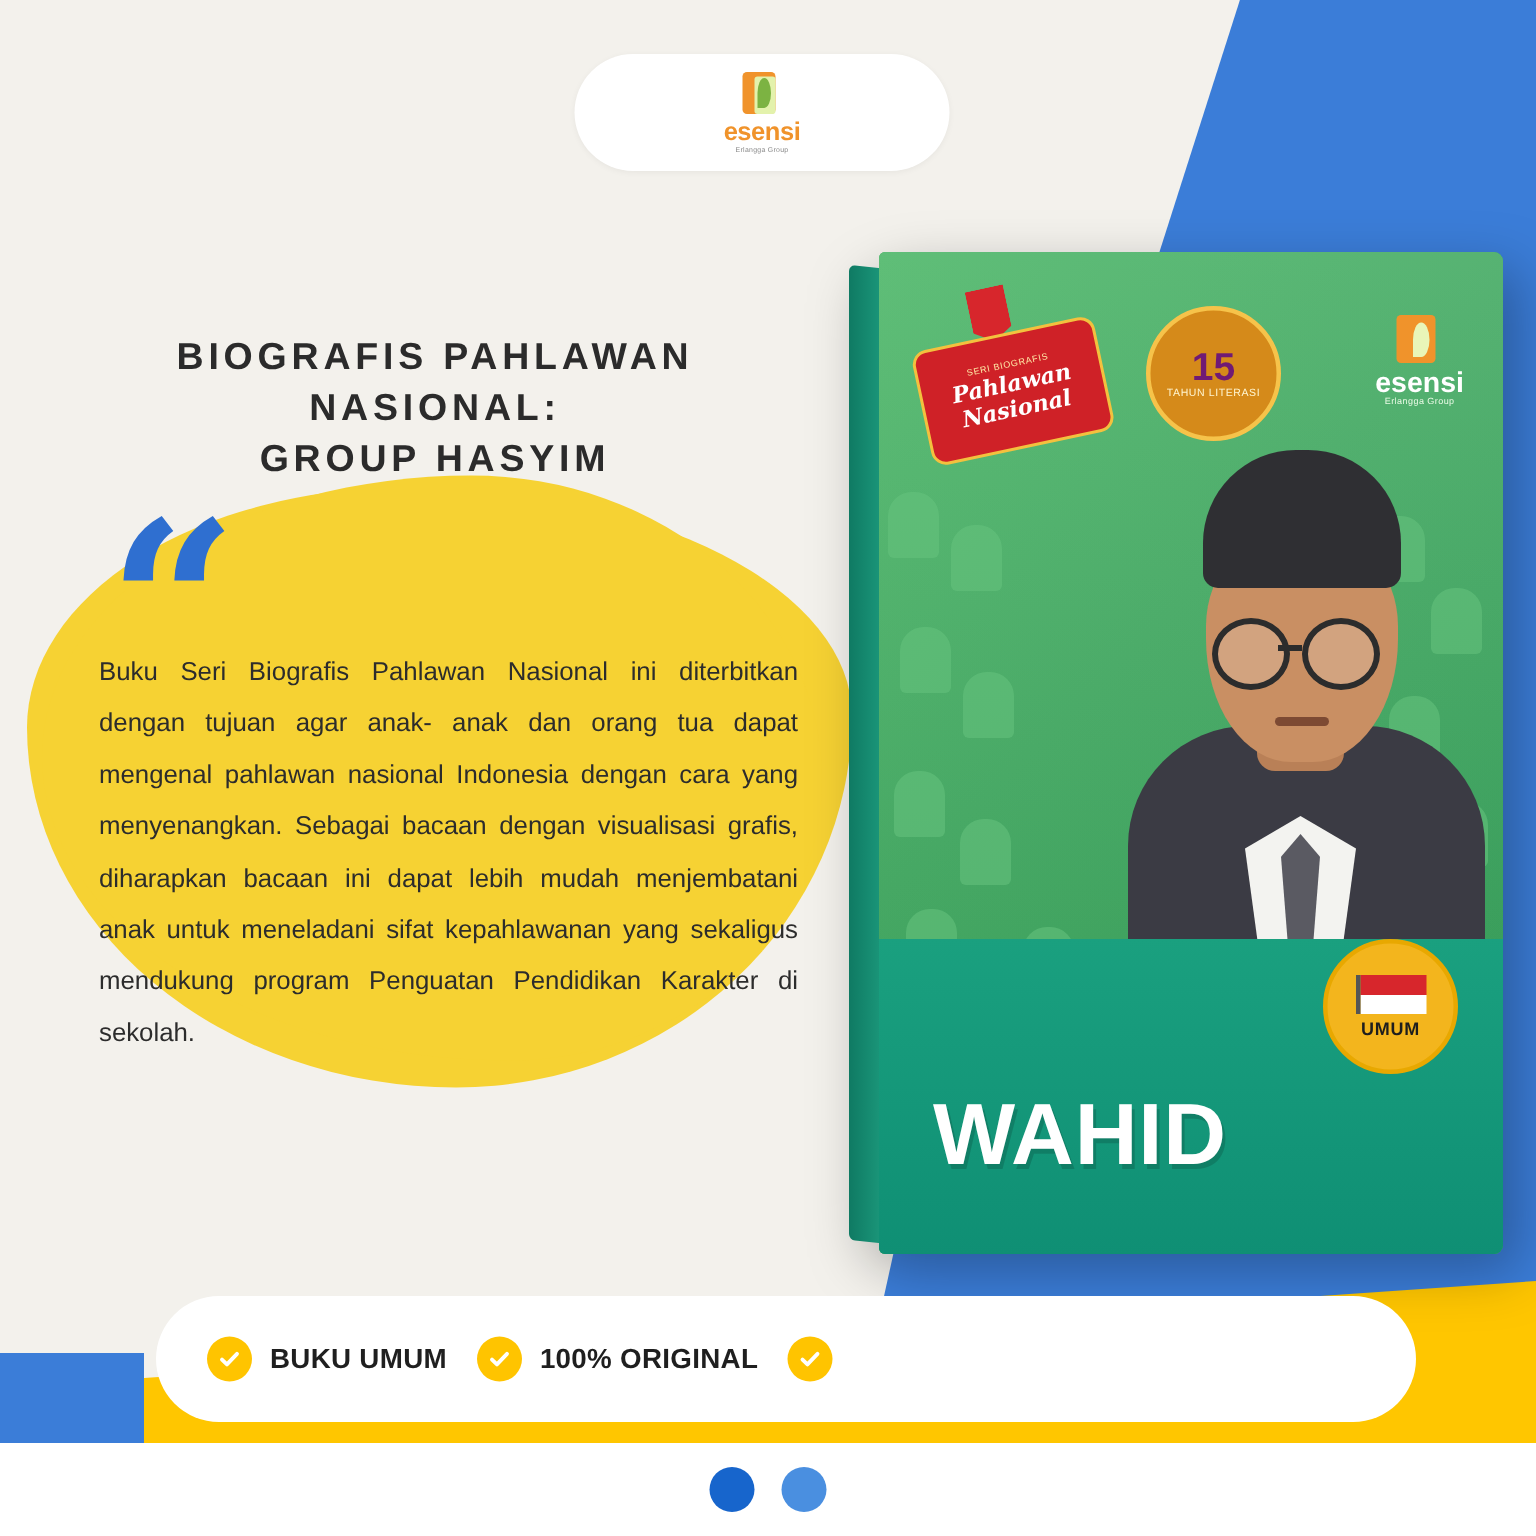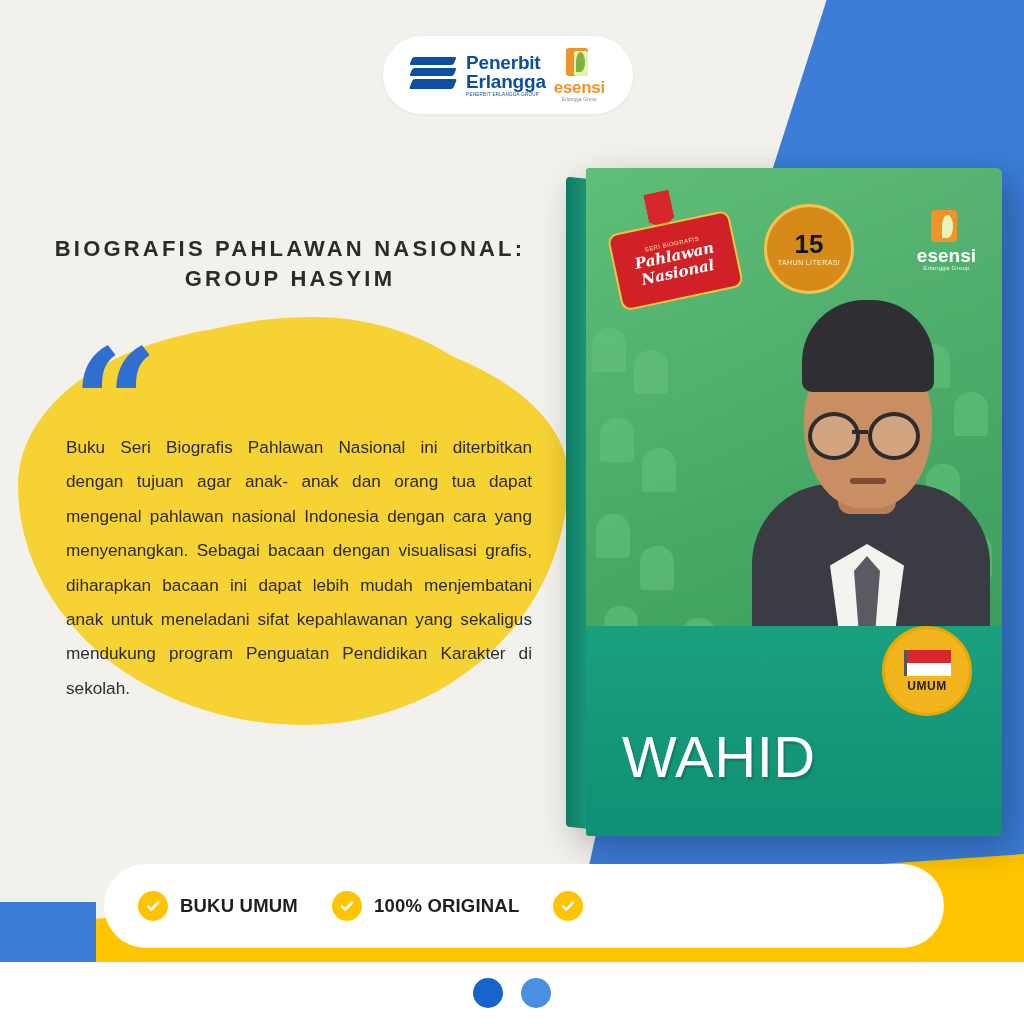--- a/index.html
+++ b/index.html
@@ -171,26 +171,26 @@
   .esensi-sub {
     font-size: 4.6px;
     color: #888;
     letter-spacing: 0.2px;
   }
 
   
   .headline {
     position: absolute;
     left: 30px;
-    top: 234px;
+    top: 222px;
     width: 520px;
     z-index: 12;
     text-align: center;
     color: #2b2b2b;
-    font-size: 22px;
+    font-size: 25px;
     font-weight: bold;
     letter-spacing: 3.2px;
     line-height: 1.35;
   }
   .headline .ln { display: block; }
 
   
   .blob {
     position: absolute;
     left: 18px;
@@ -286,21 +286,21 @@
     position: absolute;
     left: 0; bottom: 0;
     width: 100%; height: 210px;
     background: linear-gradient(180deg,#1aa07f 0%, #0f8f74 100%);
   }
   .cover-title {
     position: absolute;
     left: 36px;
     bottom: 52px;
     color: #ffffff;
-    font-weight: normal;
+    font-weight: bold;
     font-size: 58px;
     line-height: 0.95;
     letter-spacing: 0.5px;
     text-shadow: 2px 3px 0 rgba(0,0,0,0.15);
   }
   .cover-title .l2 { display: block; }
 
   .badge-pahlawan {
     position: absolute;
     left: 26px;
@@ -359,21 +359,21 @@
     height: 84px;
     border-radius: 50%;
     background: #d58a1a;
     border: 3px solid #f6c34a;
     display: flex;
     flex-direction: column;
     align-items: center;
     justify-content: center;
   }
   .badge-15 .n {
-    color: #0f172a;
+    color: #701a75;
     font-weight: bold;
     font-size: 26px;
     line-height: 1;
   }
   .badge-15 .s {
     color: #fff5cf;
     font-size: 7px;
     letter-spacing: 0.4px;
     text-align: center;
     line-height: 1.2;
@@ -503,21 +503,21 @@
     top: 864px;
     width: 840px;
     height: 84px;
     background: #ffffff;
     border-radius: 42px;
     z-index: 16;
     display: flex;
     align-items: center;
     padding: 0 34px;
     box-sizing: border-box;
-    gap: 34px;
+    gap: 20px;
   }
   .feature {
     display: flex;
     align-items: center;
     gap: 12px;
   }
   .feat-check {
     width: 30px;
     height: 30px;
     border-radius: 50%;
@@ -561,32 +561,20 @@
 
 <div id="poster">
 
   <div class="bg-blue-right"></div>
   <div class="bg-cream"></div>
   <div class="bg-yellow-bottom"></div>
   <div class="bg-white-bottom"></div>
   <div class="bg-blue-lower-left"></div>
 
   <div class="logo-bar">
-    <div class="pe-logo">
-      <div class="pe-books">
-        <i></i>
-          <i></i>
-          <i></i>
-      </div>
-      <div class="pe-text">
-        <div class="l1">Penerbit</div>
-        <div class="l2">Erlangga</div>
-        <div class="l3">PENERBIT ERLANGGA GROUP</div>
-      </div>
-    </div>
     <div class="esensi-logo">
       <div class="esensi-mark">
         <div class="sq"></div>
           <div class="sq2"></div>
           <div class="leaf"></div>
       </div>
       <div class="esensi-word">esensi</div>
       <div class="esensi-sub">Erlangga Group</div>
     </div>
   </div>

